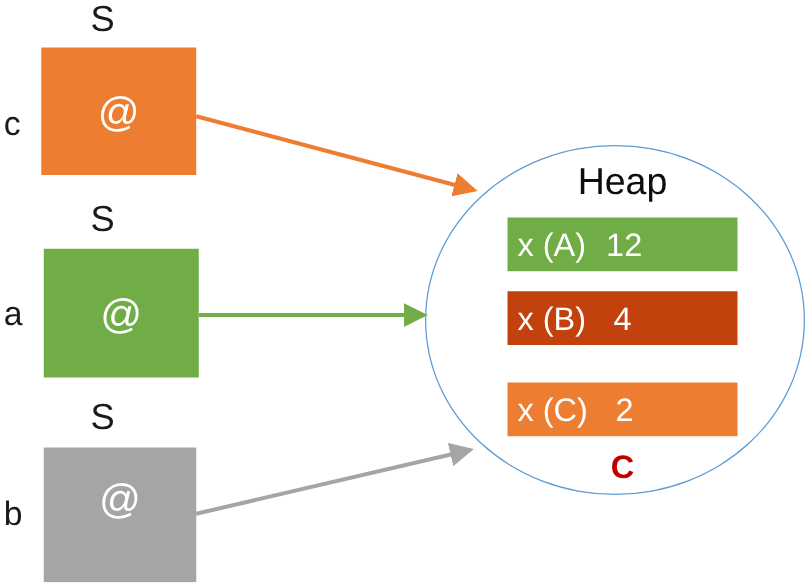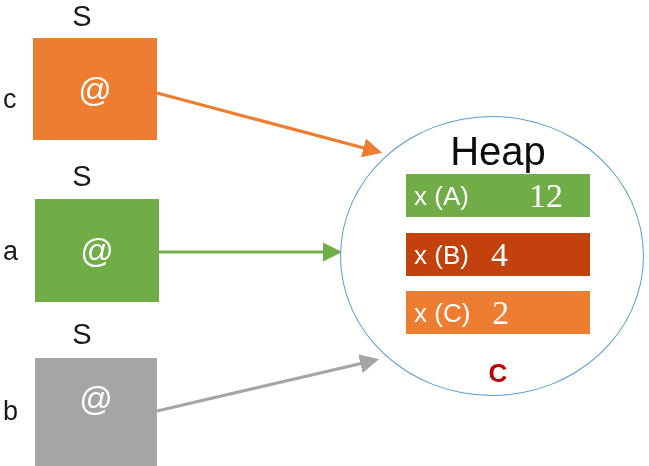--- a/index.html
+++ b/index.html
@@ -70,21 +70,21 @@
     border-radius: 50%;
     box-sizing: border-box;
     background: transparent;
   }
   #heap-title {
     position: absolute;
     left: 406px;
     top: 131px;
     width: 184px;
     text-align: center;
-    font-size: 40px;
+    font-size: 30px;
     line-height: 1;
     color: #0d0d0d;
     font-family: "Liberation Sans", sans-serif;
   }
 
   
   .heap-row {
     position: absolute;
     left: 406px;
     width: 184px;
@@ -96,28 +96,28 @@
   .heap-row .cell-key {
     color: #ffffff;
     font-size: 26px;
     line-height: 1;
     padding-left: 8px;
     font-family: "Liberation Sans", sans-serif;
     white-space: nowrap;
   }
   .heap-row .cell-val {
     color: #ffffff;
-    font-size: 34px;
+    font-size: 26px;
     line-height: 1;
     padding-left: 16px;
-    font-family: Liberation Serif, serif;
+    font-family: Liberation Sans, sans-serif;
     white-space: nowrap;
     text-align: center;
   }
-  .row-green  { background: #70AD47; gap: 44px; }
+  .row-green  { background: #70AD47; }
   .row-gray   { background: #c2410c; }
   .row-orange { background: #ED7D31; }
 
   #heap-tag {
     position: absolute;
     left: 455px;
     top: 360px;
     width: 86px;
     text-align: center;
     font-size: 26px;
@@ -187,20 +187,20 @@
   <div class="heap-row row-green" style="top:174px;">
     <span class="cell-key">x (A)</span>
     <span class="cell-val">12</span>
   </div>
 
   <div class="heap-row row-gray" style="top:233px;">
     <span class="cell-key">x (B)</span>
     <span class="cell-val" style="padding-left:22px;">4</span>
   </div>
 
-  <div class="heap-row row-orange" style="top:291px;">
+  <div class="heap-row row-orange" style="top:306px;">
     <span class="cell-key">x (C)</span>
     <span class="cell-val" style="padding-left:22px;">2</span>
   </div>
 
   <div id="heap-tag">C</div>
 
 </div>
 
 </body></html>

